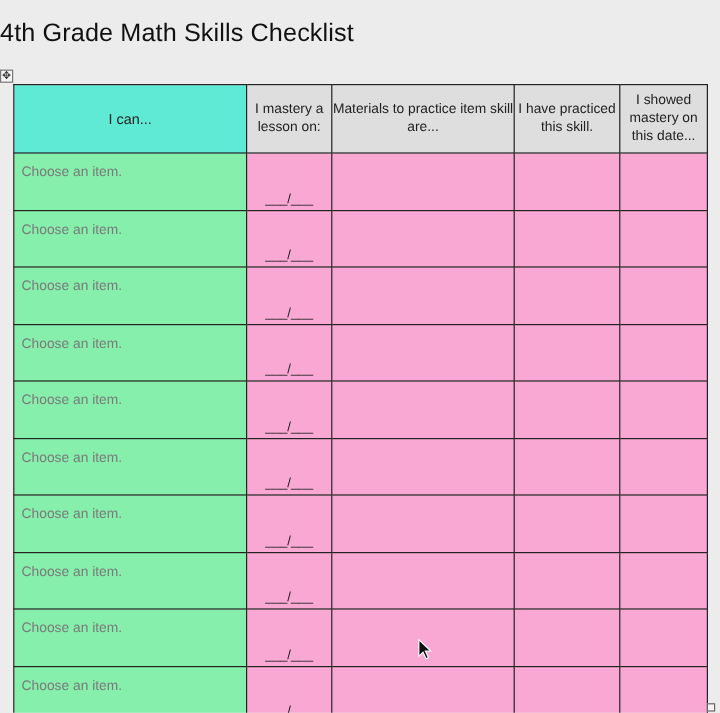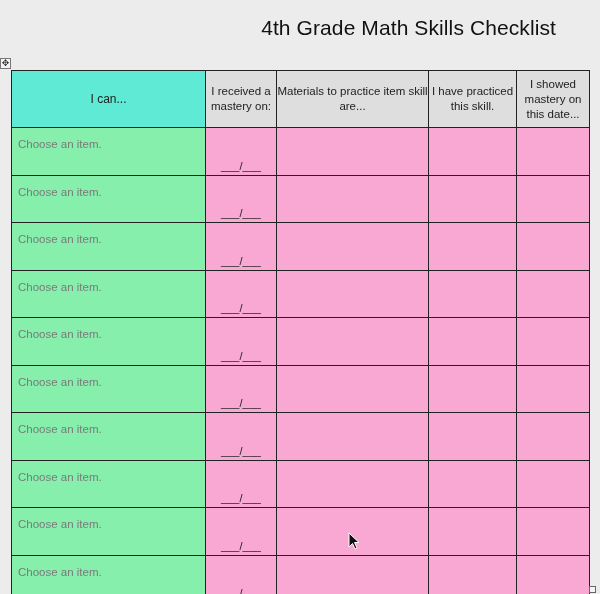--- a/index.html
+++ b/index.html
@@ -1,17 +1,17 @@
 <!DOCTYPE html>
 <html><head>
 <meta charset="utf-8">
 <style>
   html,body{margin:0;padding:0;}
   body{width:600px;height:594px;background:#ececec;position:relative;overflow:hidden;font-family:"Liberation Sans",sans-serif;}
-  .title{position:absolute;left:0;top:16px;width:556px;text-align:right;font-size:21px;color:#111;letter-spacing:0.1px;}
+  .title{position:absolute;left:0;top:16px;width:556px;text-align:left;font-size:21px;color:#111;letter-spacing:0.1px;}
   .move-handle{position:absolute;left:0;top:58px;width:9px;height:9px;border:1px solid #777;background:#f4f4f4;font-size:9px;line-height:9px;text-align:center;color:#333;}
   table{position:absolute;left:11px;top:70px;border-collapse:collapse;table-layout:fixed;width:578px;}
   td,th{border:1.5px solid #222;padding:0;}
   th{height:56px;background:#dedede;font-weight:normal;font-size:11.5px;color:#222;text-align:center;vertical-align:middle;line-height:15px;}
   th.ican{background:#5eead4;font-size:12px;}
   td{height:36.5px;background:#f9a8d4;}
   td.choose{background:#86efac;font-size:11.5px;color:#7a7a7a;vertical-align:top;padding:10px 0 0 6px;}
   td.date{text-align:center;vertical-align:bottom;padding-bottom:3px;font-size:11px;color:#222;}
   .resize-handle{position:absolute;left:589px;top:586px;width:5px;height:5px;border:1px solid #666;background:#f4f4f4;}
   .cursor{position:absolute;left:348px;top:532px;}
@@ -27,21 +27,21 @@
   <colgroup>
     <col style="width:194px">
       <col style="width:71px">
       <col style="width:152px">
       <col style="width:88px">
       <col style="width:73px">
   </colgroup>
   <thead>
     <tr>
       <th class="ican">I can...</th>
-      <th>I received a mastery on:</th>
+      <th>I mastery a lesson on:</th>
       <th>Materials to practice item skill are...</th>
       <th>I have practiced this skill.</th>
       <th>I showed mastery on this date...</th>
     </tr>
   </thead>
   <tbody id="rows">
       <tr>
         <td class="choose">Choose an item.</td>
         <td class="date">___/___</td>
         <td></td>

